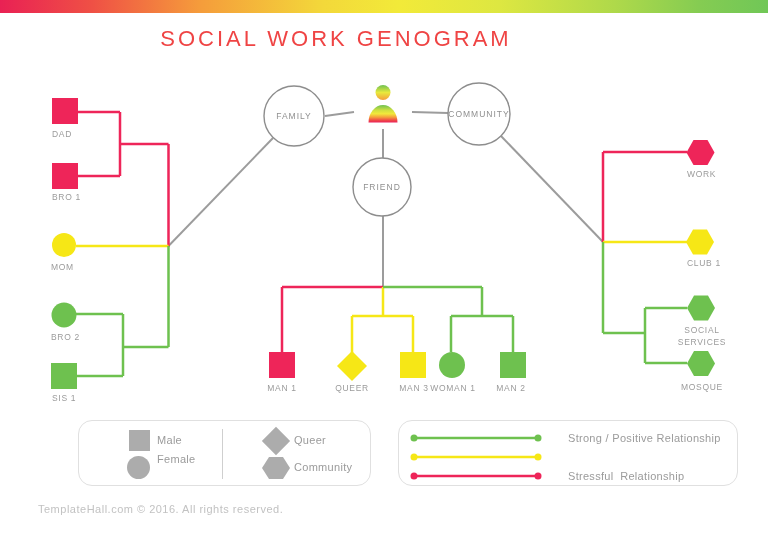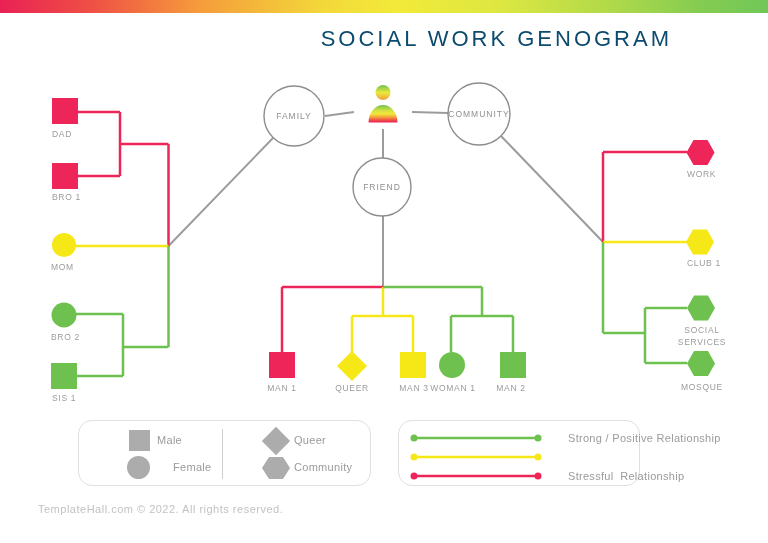--- a/index.html
+++ b/index.html
@@ -8,36 +8,36 @@
     overflow:hidden; font-family:"Liberation Sans", sans-serif;
   }
   .rainbow-bar {
     position:absolute; top:0; left:0; width:768px; height:13px;
     background:linear-gradient(90deg,
       #E92154 0%, #EF5045 12%, #F59C3B 26%, #F3D83A 42%, #F2EA39 52%,
       #DDE741 65%, #AFD94A 80%, #85CC52 91%, #70C757 100%);
   }
   .title {
     position:absolute; top:26px; left:0; width:672px; margin:0;
-    text-align:right; font-size:22px; font-weight:400;
-    letter-spacing:3px; color:#0c4a6e;
+    text-align:center; font-size:22px; font-weight:400;
+    letter-spacing:3px; color:#ef4444;
   }
   .diagram { position:absolute; top:0; left:0; width:768px; height:543px; }
   .diagram text {
     font-family:"Liberation Sans", sans-serif;
     fill:#9b9b9b; font-size:8.5px; letter-spacing:0.7px;
   }
   .diagram .hub-label { fill:#8f8f8f; font-size:8.5px; letter-spacing:1px; }
 
   .legend-box {
     position:absolute; top:420px; height:66px; background:#fff;
     border:1px solid #e0e0e0; border-radius:14px; box-sizing:border-box;
   }
   #legend-shapes { left:78px;  width:293px; }
-  #legend-lines  { left:398px; width:242px; }
+  #legend-lines  { left:398px; width:340px; }
 
   .legend-label {
     position:absolute; font-size:11px; color:#9b9b9b;
     letter-spacing:0.3px; white-space:pre;
   }
   .lg-square  { position:absolute; left:50px; top:9px;  width:21px; height:21px; background:#acacac; }
   .lg-circle  { position:absolute; left:48px; top:35px; width:23px; height:23px; background:#acacac; border-radius:50%; }
   .lg-divider { position:absolute; left:143px; top:8px; width:1px; height:50px; background:#cfcfcf; }
   .lg-diamond { position:absolute; left:187px; top:10px; width:20px; height:20px; background:#acacac; transform:rotate(45deg); }
   .lg-hex     { position:absolute; left:182px; top:35px; }
@@ -151,21 +151,21 @@
     <text x="352" y="391" text-anchor="middle">QUEER</text>
     <text x="414" y="391" text-anchor="middle">MAN 3</text>
     <text x="453" y="391" text-anchor="middle">WOMAN 1</text>
     <text x="511" y="391" text-anchor="middle">MAN 2</text>
   </svg>
 
   <div class="legend-box" id="legend-shapes">
     <div class="lg-square"></div>
     <span class="legend-label" style="left:78px; top:13px;">Male</span>
     <div class="lg-circle"></div>
-    <span class="legend-label" style="left:78px; top:40px;margin-left:16px;">Female</span>
+    <span class="legend-label" style="left:78px; top:32px;">Female</span>
     <div class="lg-divider"></div>
     <div class="lg-diamond"></div>
     <span class="legend-label" style="left:215px; top:13px;">Queer</span>
     <svg class="lg-hex" width="30" height="24">
       <polygon points="1,12 8,1 22,1 29,12 22,23 8,23" fill="#ACACAC"></polygon>
     </svg>
     <span class="legend-label" style="left:215px; top:40px;">Community</span>
   </div>
 
   <div class="legend-box" id="legend-lines">
@@ -183,15 +183,15 @@
     </svg>
 
     <svg class="rel-line-svg" style="top:50px;" width="134" height="10">
       <line x1="5" y1="5" x2="129" y2="5" stroke="#EE2559"></line>
       <circle cx="5" cy="5" r="3.5" fill="#EE2559"></circle>
       <circle cx="129" cy="5" r="3.5" fill="#EE2559"></circle>
     </svg>
     <span class="legend-label rel-label" style="top:49px;text-align:center;">Stressful  Relationship</span>
   </div>
 
-  <div class="footer">TemplateHall.com © 2022. All rights reserved.</div>
+  <div class="footer">TemplateHall.com © 2016. All rights reserved.</div>
 
 </div>
 
 </body></html>

